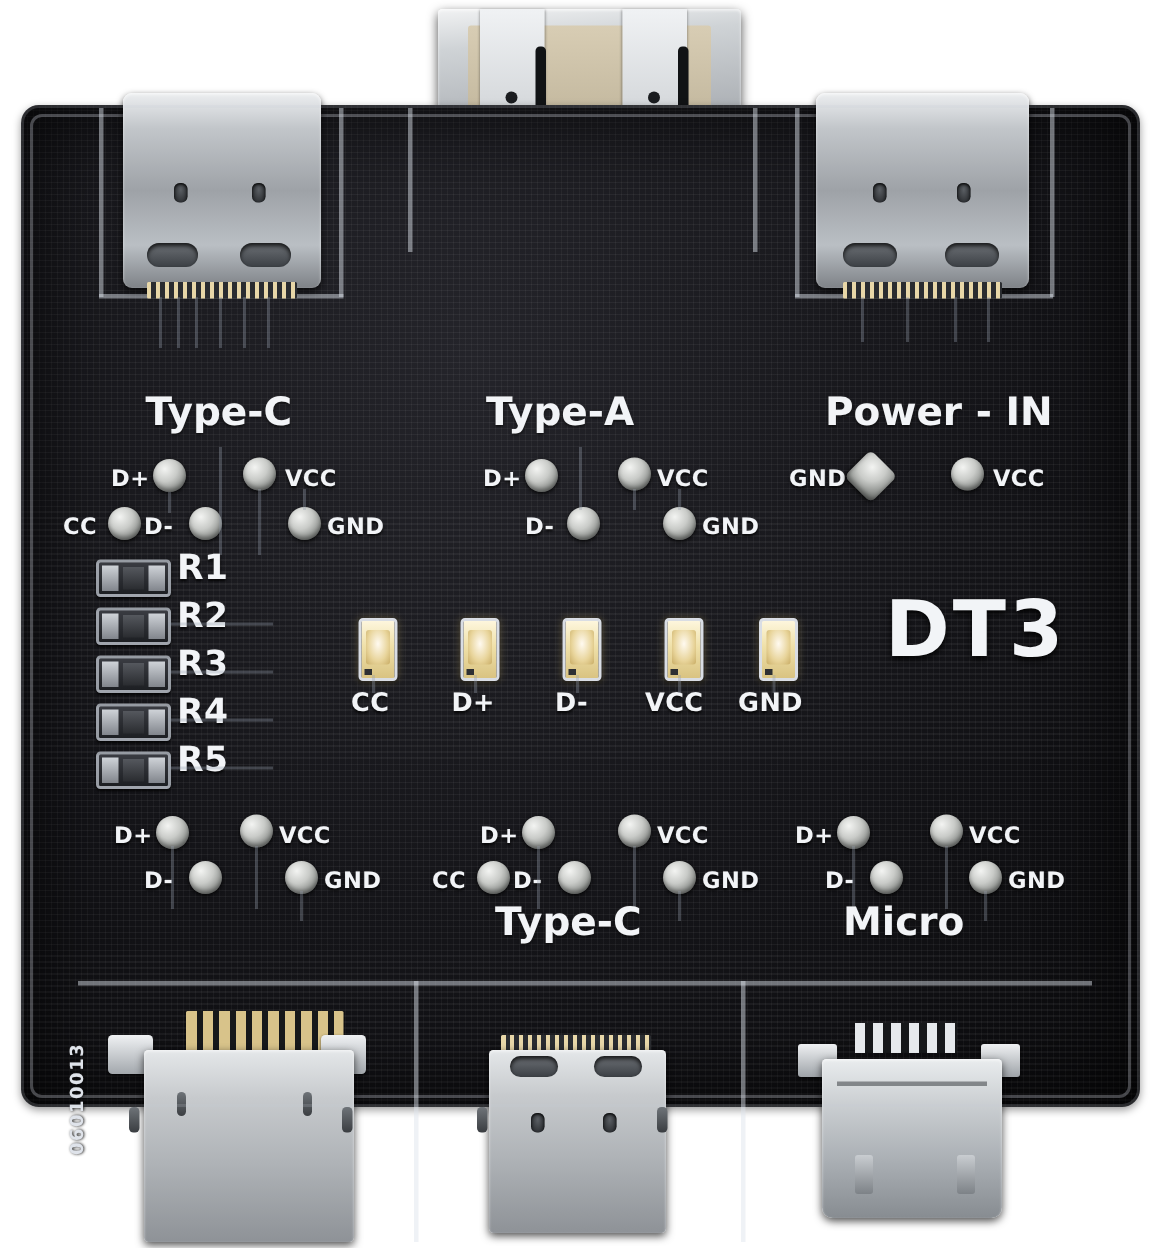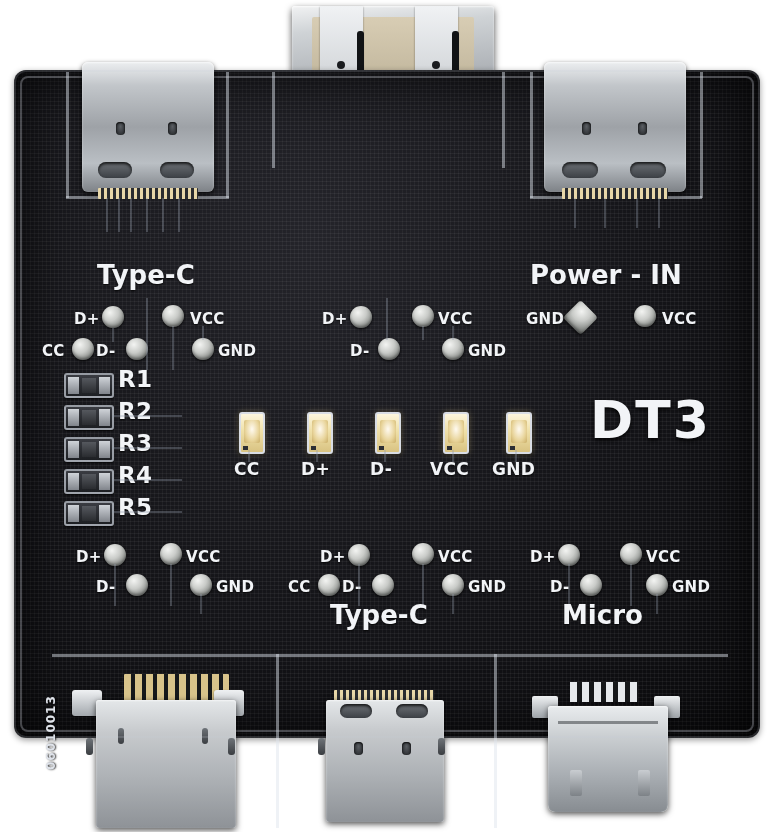--- a/index.html
+++ b/index.html
@@ -276,21 +276,22 @@
         <div class="tc-mouth" style="left:86px;width:36px;bottom:14px;height:16px;"></div>
       </div>
       <div class="tc-pins" style="left:548px;top:118px;width:106px;"></div>
       <div class="trace v" style="left:560px;top:128px;height:30px;"></div>
       <div class="trace v" style="left:590px;top:128px;height:30px;"></div>
       <div class="trace v" style="left:622px;top:128px;height:30px;"></div>
       <div class="trace v" style="left:644px;top:128px;height:30px;"></div>
     </div>
 
     <div class="silk hdr" style="left:83px;top:190px;">Type-C</div>
-    <div class="silk hdr" style="left:516px;top:190px;">Power - IN</div>
+    <div class="silk hdr" style="left:310px;top:190px;">Type-A</div>
+    <div class="silk hdr" style="left:536px;top:190px;">Power - IN</div>
 
     <div>
       <div class="silk pin" style="left:60px;top:240px;">D+</div>
       <div class="pad" style="left:88px;top:236px;"></div>
       <div class="pad" style="left:148px;top:235px;"></div>
       <div class="silk pin" style="left:176px;top:240px;">VCC</div>
 
       <div class="silk pin" style="left:28px;top:272px;">CC</div>
       <div class="pad" style="left:58px;top:268px;"></div>
       <div class="silk pin" style="left:82px;top:272px;">D-</div>

